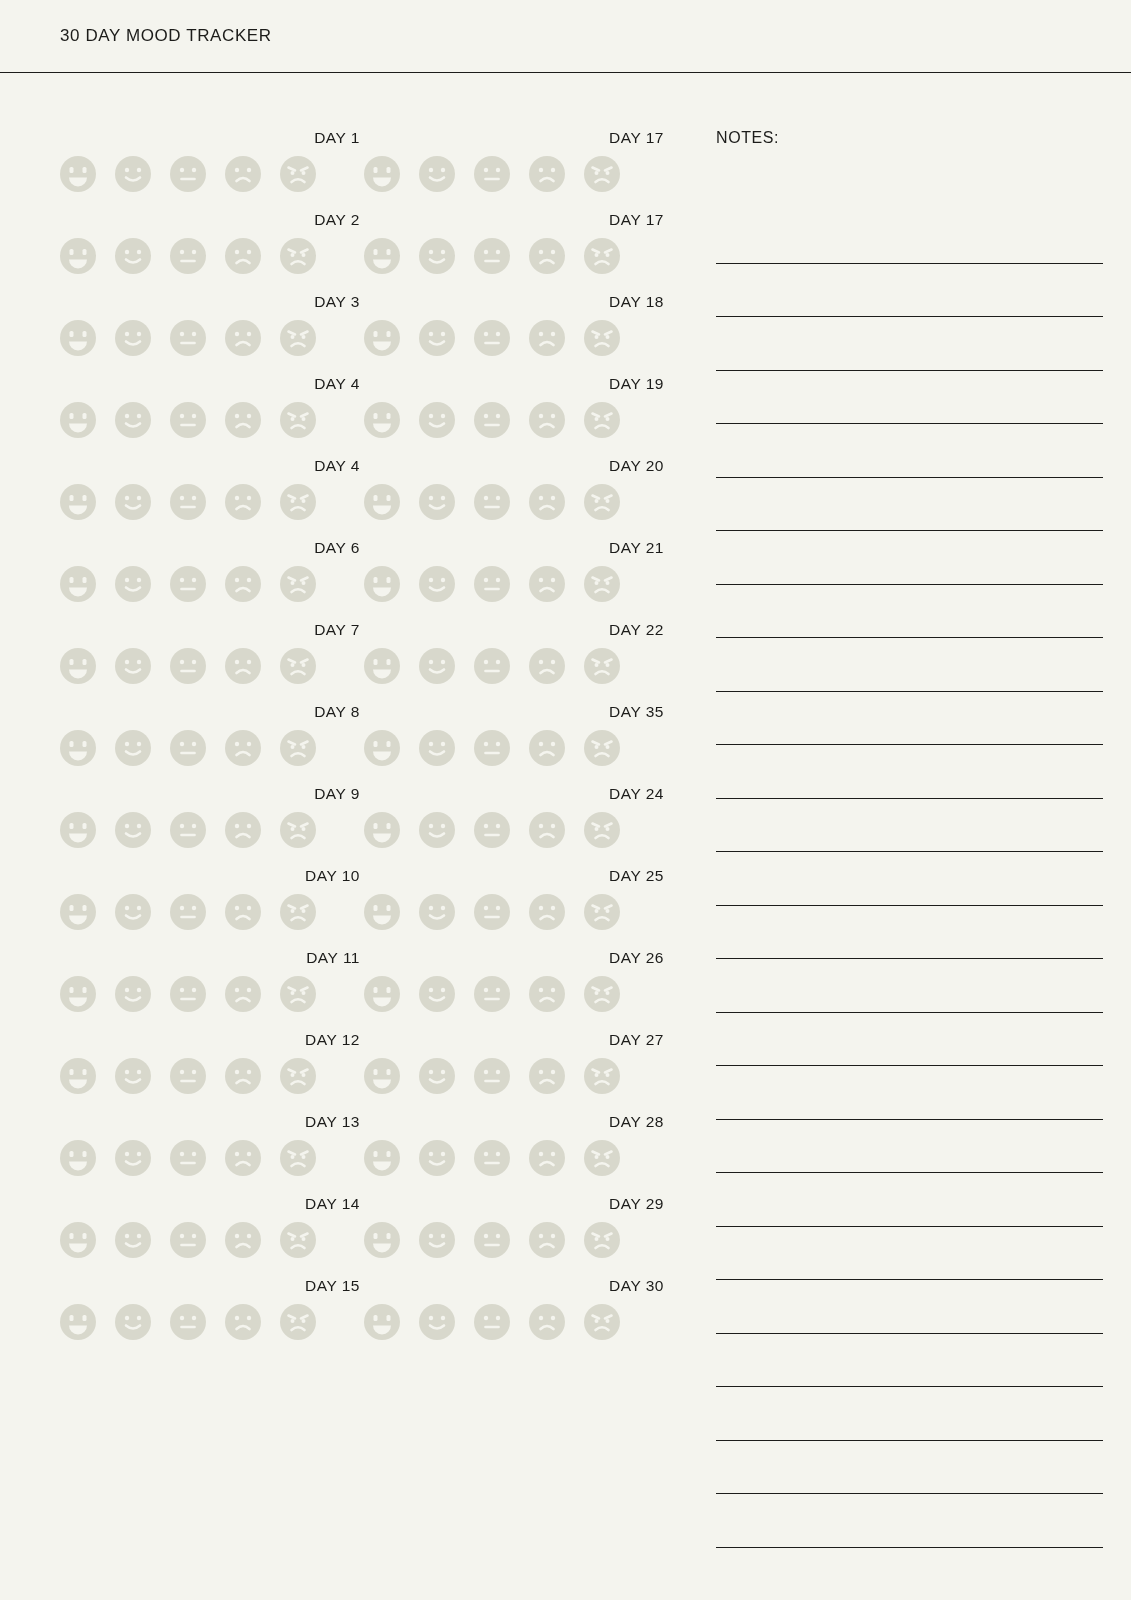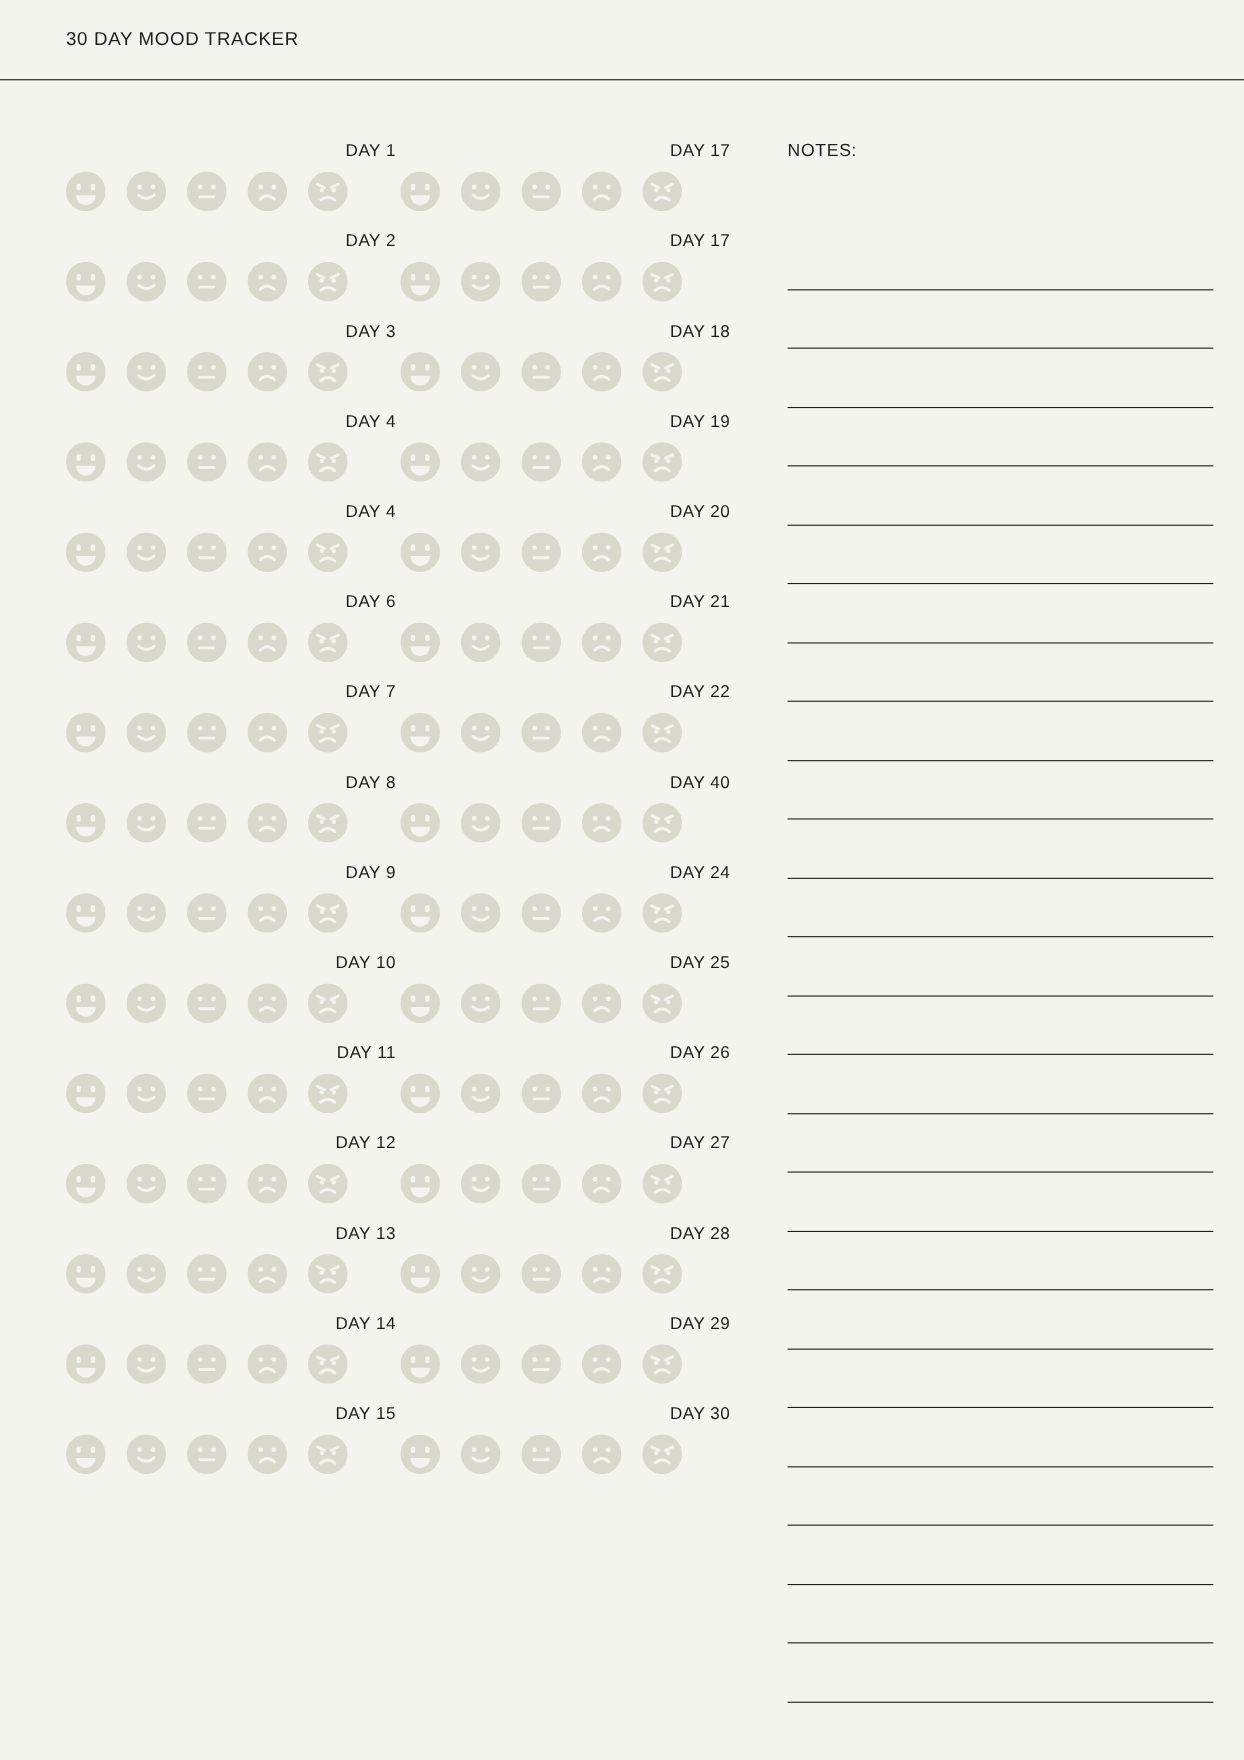--- a/index.html
+++ b/index.html
@@ -1139,21 +1139,21 @@
               <path d="M8.5 11.5 L15 14.5" stroke="#f4f4ee" stroke-width="2.6" stroke-linecap="round" fill="none"></path>
               <path d="M27.5 11.5 L21 14.5" stroke="#f4f4ee" stroke-width="2.6" stroke-linecap="round" fill="none"></path>
               <circle cx="12.5" cy="17" r="2" fill="#f4f4ee"></circle>
               <circle cx="23.5" cy="17" r="2" fill="#f4f4ee"></circle>
               <path d="M11.5 26 Q18 20.5 24.5 26" stroke="#f4f4ee" stroke-width="2.6" stroke-linecap="round" fill="none"></path>
             </svg>
           </span>
         </div>
       </div>
       <div class="day-block">
-        <div class="day-label">DAY 40</div>
+        <div class="day-label">DAY 35</div>
         <div class="faces">
           <span style="display: inline-block; width: 36px; height: 36px;">
             <svg viewBox="0 0 36 36" class="face">
               <circle cx="18" cy="18" r="18" fill="#d8d8cc"></circle>
               <rect x="9.5" y="11" width="4" height="6" rx="1.6" fill="#f4f4ee"></rect>
               <rect x="22.5" y="11" width="4" height="6" rx="1.6" fill="#f4f4ee"></rect>
               <path d="M9 21.5 h18 a9 9 0 0 1 -18 0 z" fill="#f4f4ee"></path>
             </svg>
           </span>
           <span style="display: inline-block; width: 36px; height: 36px;">

